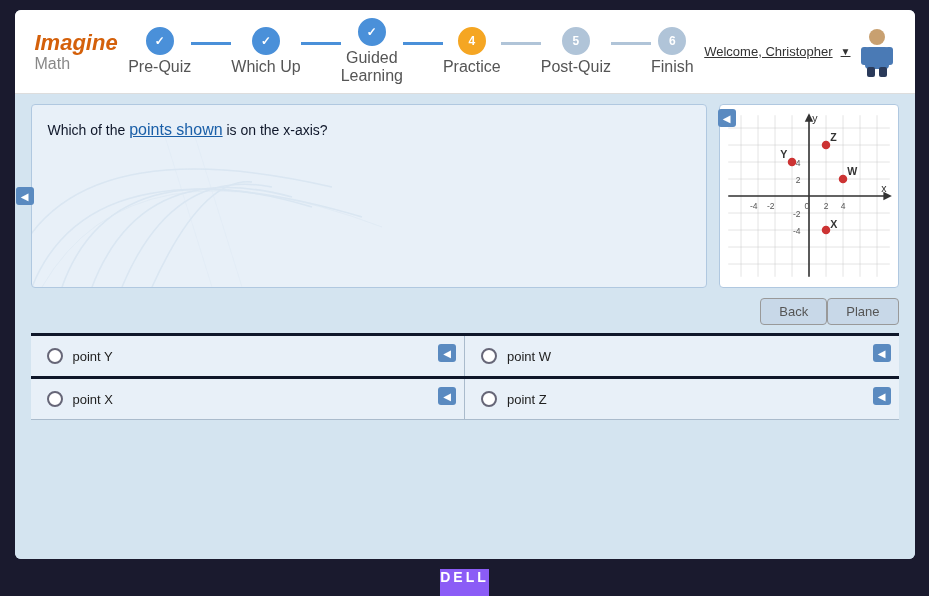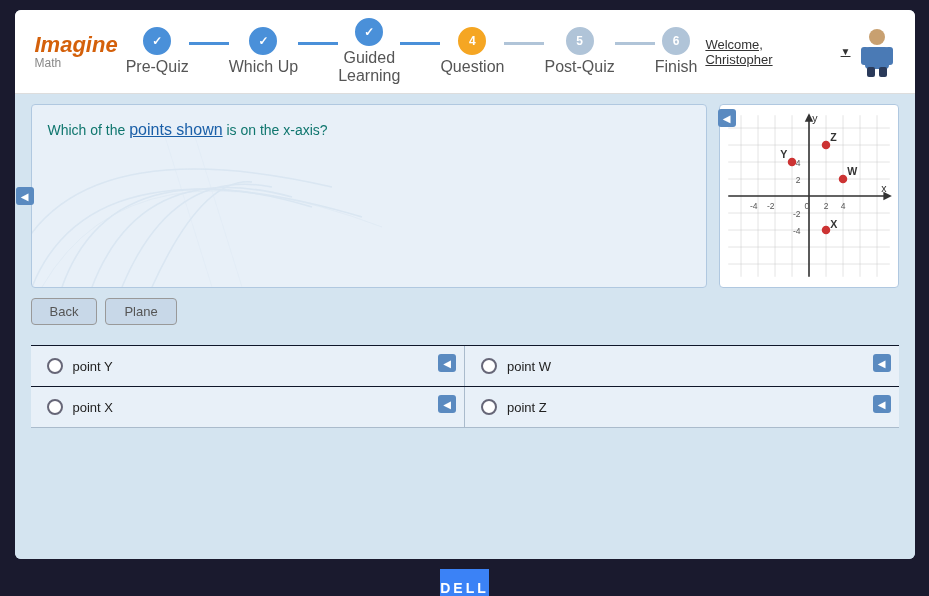--- a/index.html
+++ b/index.html
@@ -44,21 +44,21 @@
       line-height: 1.1;
     }
     .logo-imagine {
       color: #d4600a;
       font-size: 22px;
       font-style: italic;
       font-weight: bold;
     }
     .logo-math {
       color: #888;
-      font-size: 12px;
+      font-size: 16px;
     }
 
     
     .progress-bar {
       display: flex;
       align-items: center;
       gap: 0;
       flex: 1;
       justify-content: center;
     }
@@ -171,21 +171,21 @@
       border-radius: 4px;
       padding: 16px;
       position: relative;
       min-height: 160px;
       display: flex;
       align-items: flex-start;
     }
 
     .question-text {
       font-size: 14px;
-      color: #0f766e;
+      color: #0f172a;
     }
 
     .underline-link {
       text-decoration: underline;
       color: #1a5fa8;
     }
 
     
     .question-bg-art {
       position: absolute;
@@ -233,22 +233,22 @@
 
     
     .coord-grid {
       width: 100%;
       height: 100%;
     }
 
     
     .buttons-row {
       display: flex;
-      gap: 8px;
-      margin-bottom: 20px;
+      justify-content: flex-end;
+      margin-bottom: 8px;
     }
 
     .nav-btn {
       background: #c8d8e8;
       border: 1px solid #999;
       border-radius: 4px;
       padding: 5px 18px;
       font-size: 13px;
       color: #555;
       cursor: pointer;
@@ -257,21 +257,21 @@
     
     .answers-section {
       display: flex;
       flex-direction: column;
       gap: 0;
     }
 
     .answers-row {
       display: flex;
       gap: 0;
-      border-top: 1px solid #0f172a;
+      border-top: 3px solid #0f172a;
     }
 
     .answer-cell {
       flex: 1;
       background: #e8f0f8;
       border-right: 1px solid #aabbcc;
       padding: 12px 16px;
       display: flex;
       align-items: center;
       gap: 10px;
@@ -309,24 +309,24 @@
       color: white;
       cursor: pointer;
       display: flex;
       align-items: center;
       justify-content: center;
       font-size: 10px;
     }
 
     
     .bottom-bar {
-      background: #3b82f6;
+      background: #8b5cf6;
       height: 28px;
       display: flex;
-      align-items: flex-end;
+      align-items: flex-start;
       justify-content: center;
     }
 
     .dell-logo {
       color: white;
       font-size: 14px;
       font-weight: bold;
       letter-spacing: 3px;
     }
 
@@ -363,21 +363,21 @@
       <div class="step-line"></div>
 
       <div class="step-container">
         <div class="step-circle completed">✓</div>
         <span class="step-label">Guided<br>Learning</span>
       </div>
       <div class="step-line"></div>
 
       <div class="step-container">
         <div class="step-circle active">4</div>
-        <span class="step-label">Question</span>
+        <span class="step-label">Practice</span>
       </div>
       <div class="step-line inactive"></div>
 
       <div class="step-container">
         <div class="step-circle upcoming">5</div>
         <span class="step-label">Post-Quiz</span>
       </div>
       <div class="step-line inactive"></div>
 
       <div class="step-container">

